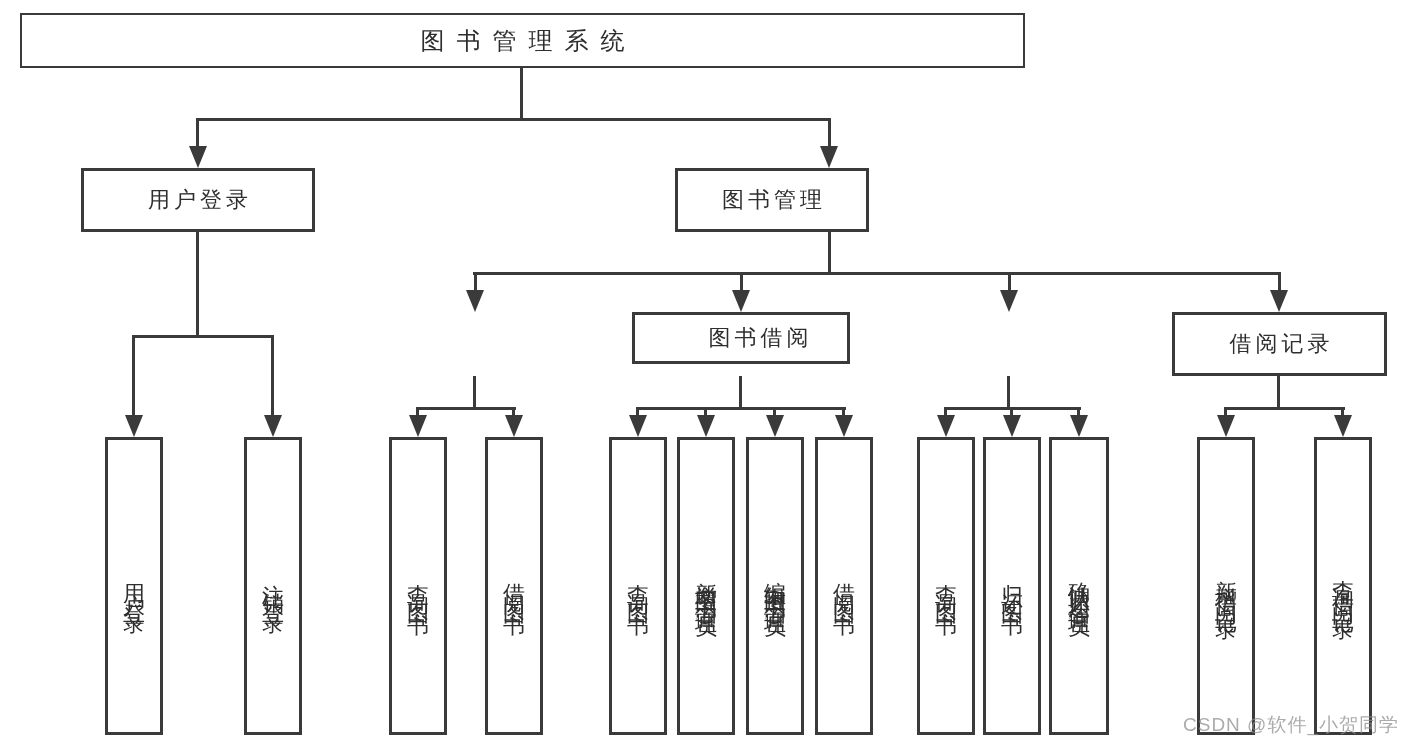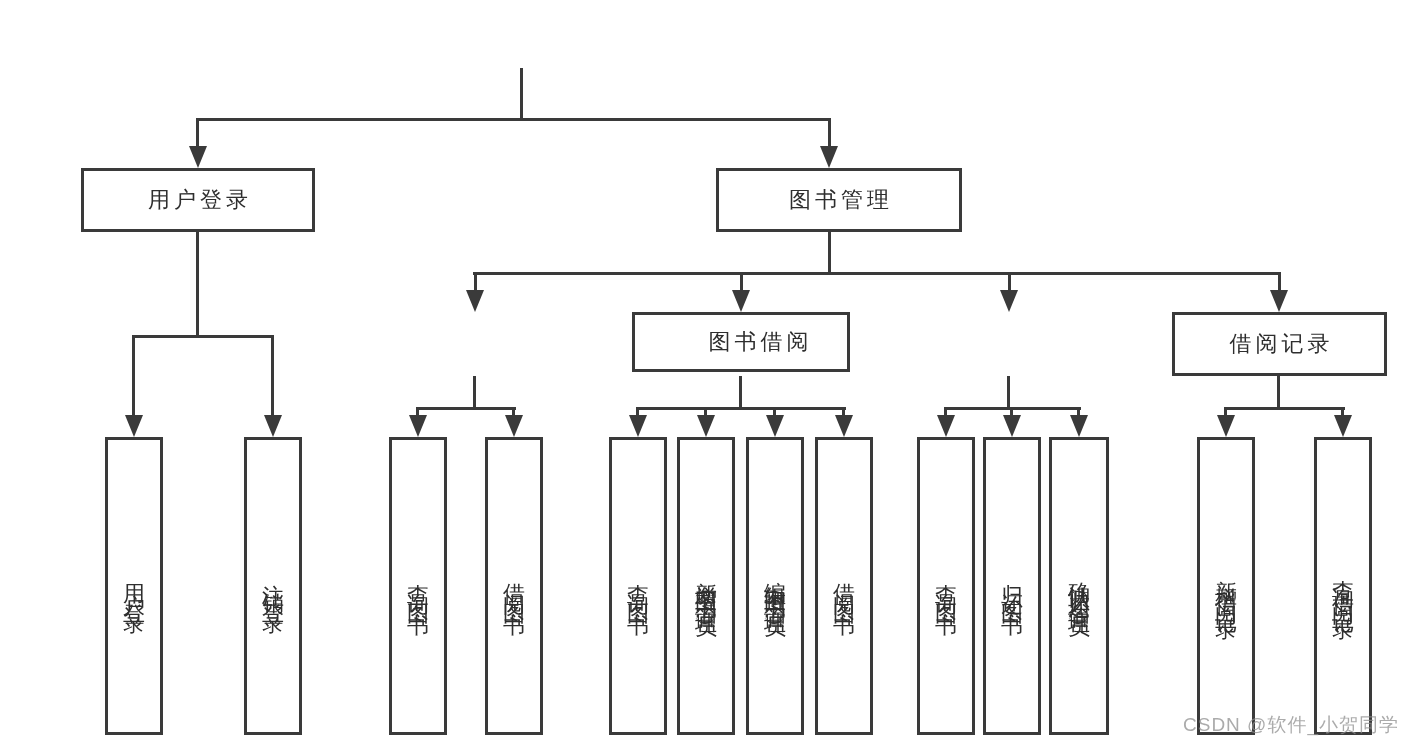--- a/index.html
+++ b/index.html
@@ -35,32 +35,35 @@
   .watermark{
     position:absolute;left:1183px;top:712px;font-size:19px;letter-spacing:1px;
     color:var(--watermark);opacity:.75;white-space:nowrap;z-index:5;
   }
 </style>
 </head>
 <body>
 
 <div class="canvas">
 
+  <div class="box root hlabel" style="left:20px;top:13px;width:1005px;height:55px;">
+    <span>图书管理系统</span>
+  </div>
 
   <div class="vline" style="left:520px;top:68px;height:50px;"></div>
   <div class="hline" style="left:197px;top:118px;width:634px;"></div>
   <div class="vline" style="left:196px;top:118px;height:28px;"></div>
   <div class="arrow" style="left:189px;top:146px;"></div>
   <div class="vline" style="left:828px;top:118px;height:28px;"></div>
   <div class="arrow" style="left:820px;top:146px;"></div>
 
   <div class="box hlabel" style="left:81px;top:168px;width:234px;height:64px;">
     <span>用户登录</span>
   </div>
-  <div class="box hlabel" style="left:716px;top:168px;width:246px;height:64px;">
+  <div class="box hlabel" style="left:675px;top:168px;width:194px;height:64px;">
     <span>图书管理</span>
   </div>
 
   <div class="vline" style="left:196px;top:232px;height:103px;"></div>
   <div class="hline" style="left:132px;top:335px;width:142px;"></div>
   <div class="vline" style="left:132px;top:335px;height:80px;"></div>
   <div class="arrow" style="left:125px;top:415px;"></div>
   <div class="vline" style="left:271px;top:335px;height:80px;"></div>
   <div class="arrow" style="left:264px;top:415px;"></div>
 
@@ -68,21 +71,21 @@
   <div class="hline" style="left:473px;top:272px;width:807px;"></div>
   <div class="vline" style="left:474px;top:272px;height:18px;"></div>
   <div class="arrow" style="left:466px;top:290px;"></div>
   <div class="vline" style="left:740px;top:272px;height:18px;"></div>
   <div class="arrow" style="left:732px;top:290px;"></div>
   <div class="vline" style="left:1008px;top:272px;height:18px;"></div>
   <div class="arrow" style="left:1000px;top:290px;"></div>
   <div class="vline" style="left:1278px;top:272px;height:18px;"></div>
   <div class="arrow" style="left:1270px;top:290px;"></div>
 
-  <div class="box hlabel" style="left:632px;top:312px;width:218px;height:60px;padding-left:35px;">
+  <div class="box hlabel" style="left:632px;top:312px;width:218px;height:52px;padding-left:35px;">
     <span>图书借阅</span>
   </div>
   <div class="box hlabel" style="left:1172px;top:312px;width:215px;height:64px;">
     <span>借阅记录</span>
   </div>
 
   <div class="vline" style="left:473px;top:376px;height:31px;"></div>
   <div class="hline" style="left:417px;top:407px;width:99px;"></div>
   <div class="vline" style="left:416px;top:407px;height:8px;"></div>
   <div class="arrow" style="left:409px;top:415px;"></div>

